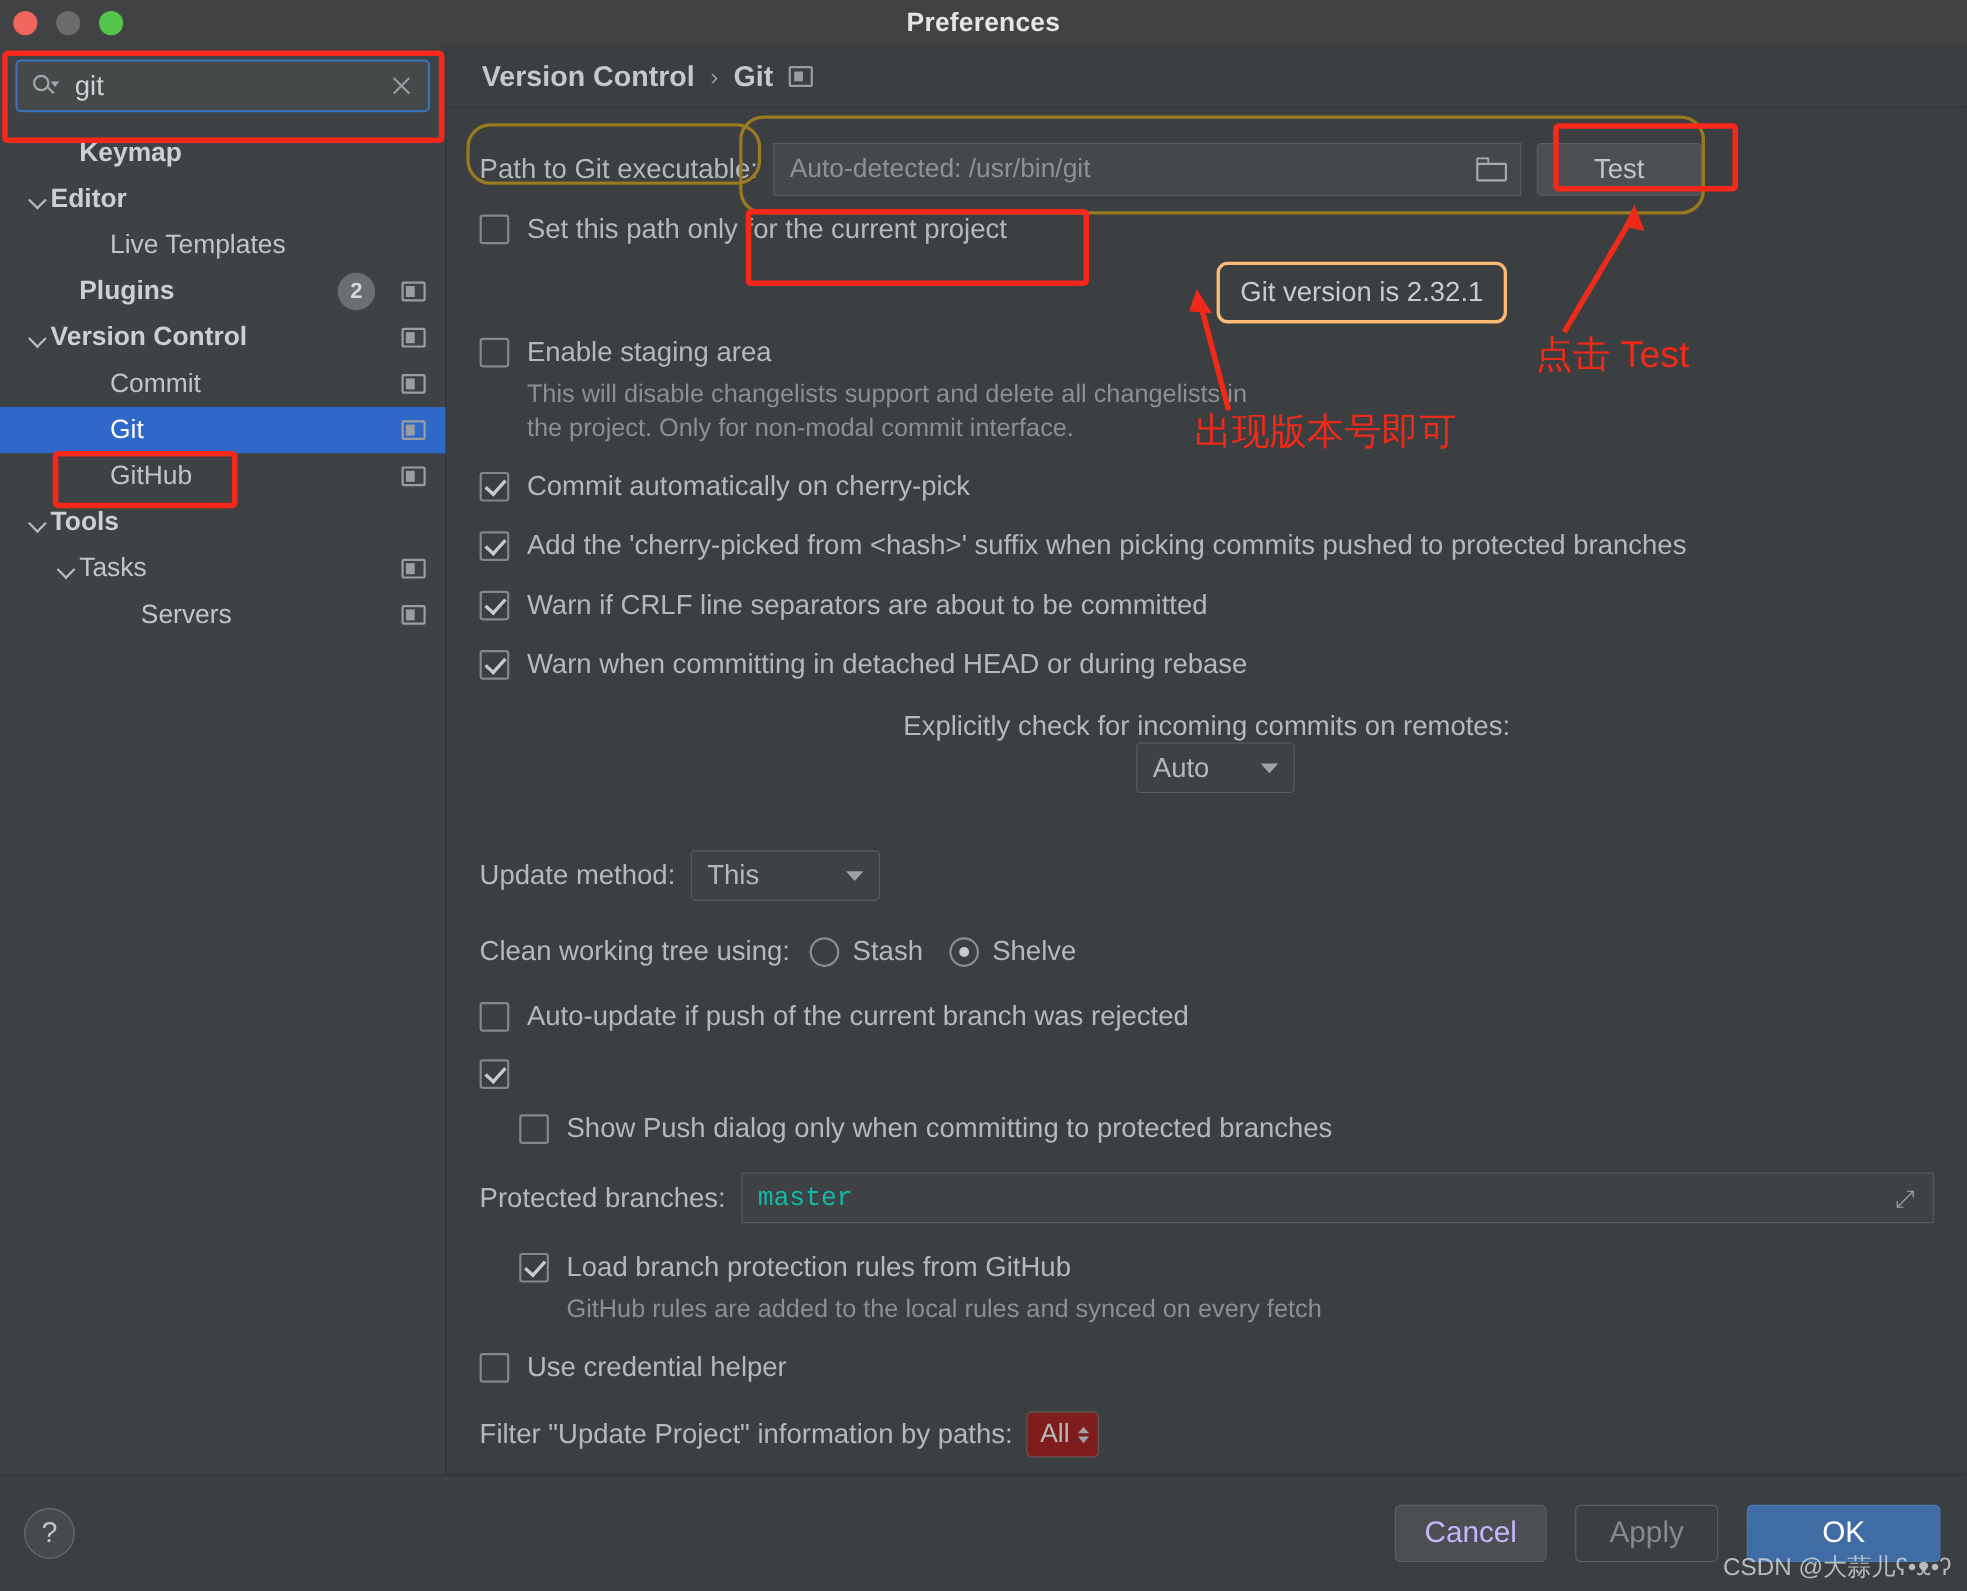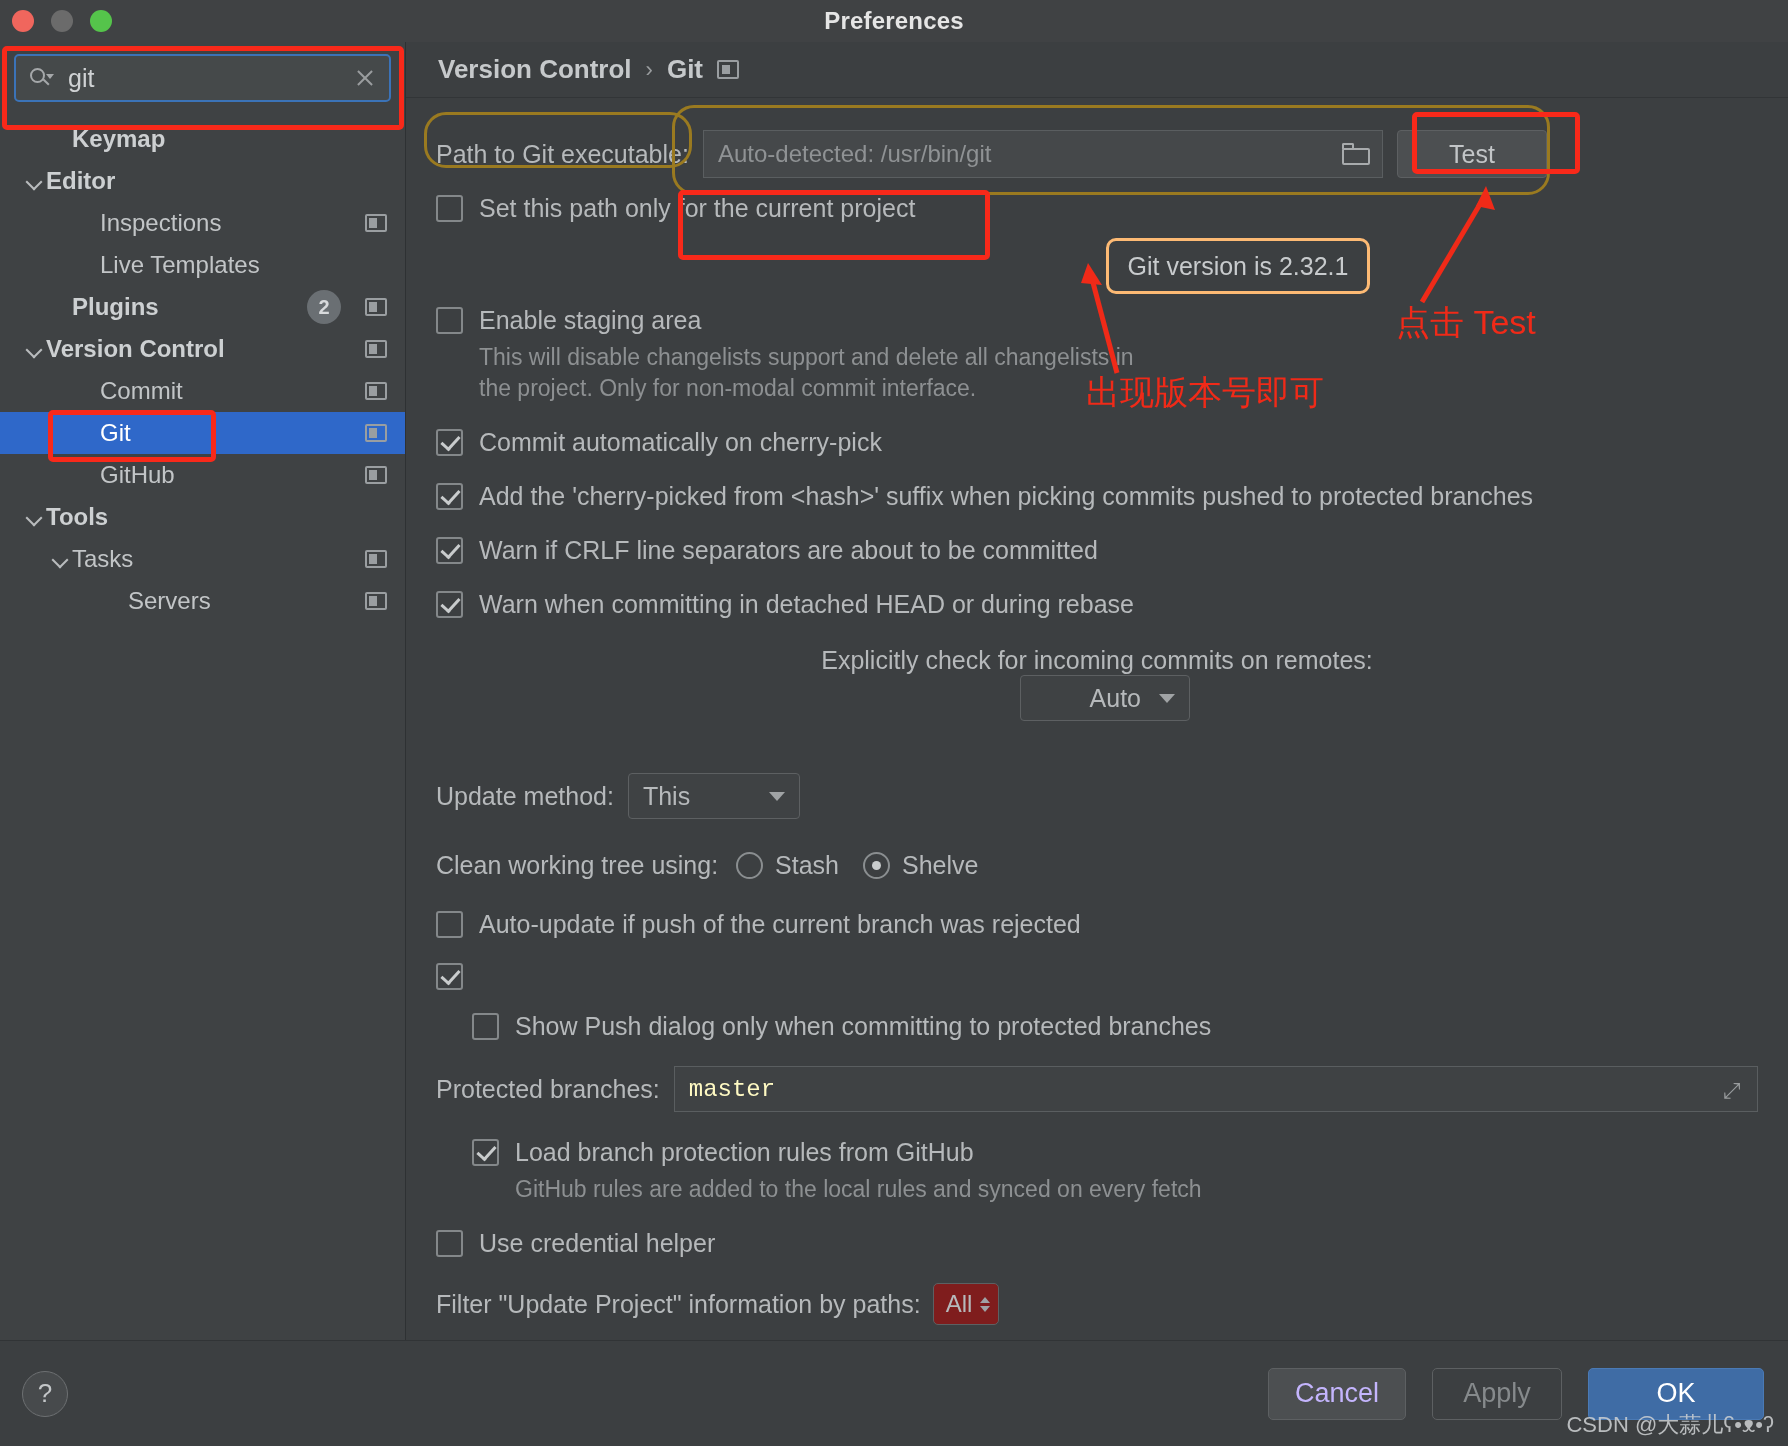--- a/index.html
+++ b/index.html
@@ -219,21 +219,21 @@
     display: inline-block; position: relative; vertical-align: middle;
   }
   .radio.on::after {
     content: ""; position: absolute; left: 7px; top: 7px;
     width: 9px; height: 9px; border-radius: 50%; background: #c9cccd;
   }
 
   .text-field {
     height: 46px; background: #3f4244; border: 1px solid #5a5e60;
     display: flex; align-items: center; padding: 0 14px;
-    color: #fef9c3; font-size: 24px;
+    color: #14b8a6; font-size: 24px;
     font-family: "Liberation Mono", "DejaVu Sans Mono", monospace;
     position: relative;
   }
   .expand-icon {
     position: absolute; right: 12px; top: 50%; transform: translateY(-50%);
     width: 22px; height: 22px;
   }
   .expand-icon::before {
     content: "⤢"; color: #9a9d9f; font-size: 22px; line-height: 22px;
     font-family: "DejaVu Sans", sans-serif;
@@ -321,24 +321,20 @@
           <span class="clear-icon"></span>
         </div>
       </div>
       <div class="tree" id="tree">
           <div class="tree-row bold ind1-noch">
             <span class="tree-label">Keymap</span>
           </div>
           <div class="tree-row bold ind0" style="padding-left: 24px;">
             <span class="chev"></span>
             <span class="tree-label">Editor</span>
-          </div>
-          <div class="tree-row ind2-noch">
-            <span class="tree-label">Inspections</span>
-            <span class="panel-icon"></span>
           </div>
           <div class="tree-row ind2-noch">
             <span class="tree-label">Live Templates</span>
           </div>
           <div class="tree-row bold ind1-noch">
             <span class="tree-label">Plugins</span>
             <span class="badge">2</span>
             <span class="panel-icon"></span>
           </div>
           <div class="tree-row bold ind0" style="padding-left: 24px;">
@@ -427,21 +423,21 @@
               <span class="cb-text">Warn if CRLF line separators are about to be committed</span>
             </div>
             <div class="cb-row" style="margin-top: 22px;">
               <span class="cbox checked"></span>
               <span class="cb-text">Warn when committing in detached HEAD or during rebase</span>
             </div>
           </div>
 
         <div class="row" style="margin-top:26px;flex-direction:column;">
           <span class="lbl">Explicitly check for incoming commits on remotes:</span>
-          <div class="combo" style="margin-left:16px; width:170px;justify-content:flex-end;">
+          <div class="combo" style="margin-left:16px; width:144px;">
             <span>Auto</span>
             <span class="arrow"></span>
           </div>
         </div>
 
         <div class="row" style="margin-top:52px;">
           <span class="lbl">Update method:</span>
           <div class="combo" style="margin-left:14px; width:172px;">
             <span>This</span>
             <span class="arrow"></span>

